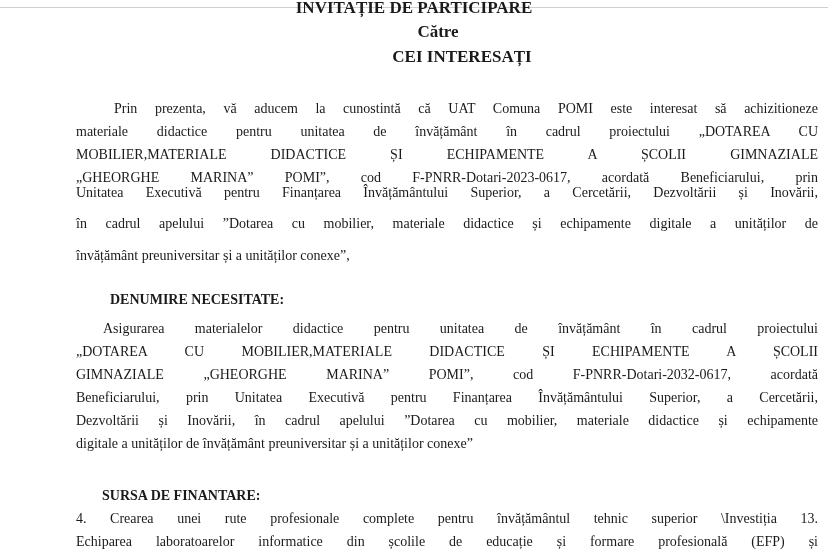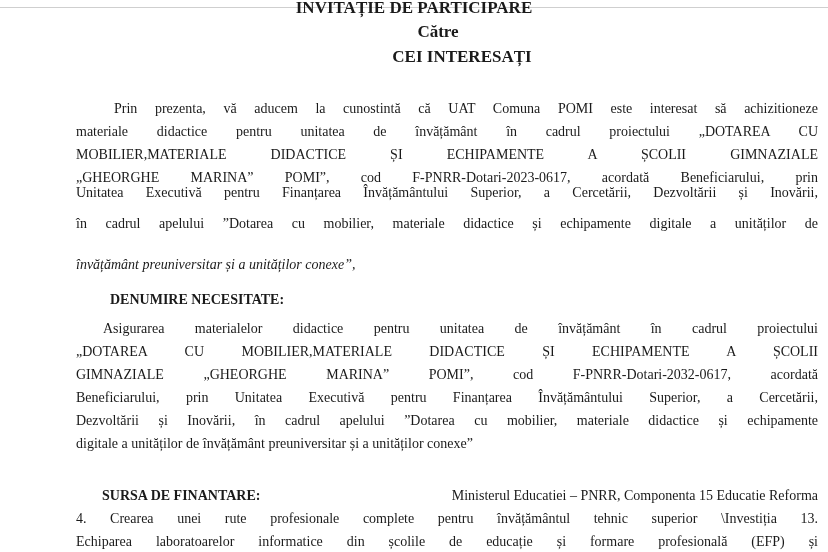--- a/index.html
+++ b/index.html
@@ -65,35 +65,34 @@
   <div class="heading" style="top:22px;margin-left:24px;">Către</div>
   <div class="heading" style="top:47px;padding-left:48px;">CEI INTERESAȚI</div>
 
   <div>
     <div class="line justify" style="top:98px; left:114px; width:704px;">Prin prezenta, vă aducem la cunostintă că UAT Comuna POMI este interesat să achizitioneze</div>
     <div class="line justify" style="top:121px;">materiale didactice pentru unitatea de învățământ în cadrul proiectului „DOTAREA CU</div>
     <div class="line justify" style="top:144px;">MOBILIER,MATERIALE DIDACTICE ȘI ECHIPAMENTE A ȘCOLII GIMNAZIALE</div>
     <div class="line justify" style="top:167px;">„GHEORGHE MARINA” POMI”, cod F-PNRR-Dotari-2023-0617, acordată Beneficiarului, prin</div>
     <div class="line justify" style="top:182px;">Unitatea Executivă pentru Finanțarea Învățământului Superior, a Cercetării, Dezvoltării și Inovării,</div>
     <div class="line justify" style="top:213px;">în cadrul apelului ”Dotarea cu mobilier, materiale didactice și echipamente digitale a unităților de</div>
-    <div class="line" style="top:254px;font-style:italic;">învățământ preuniversitar și a unităților conexe”,</div>
+    <div class="line" style="top:245px;">învățământ preuniversitar și a unităților conexe”,</div>
   </div>
 
   <div>
     <div class="line bold" style="top:289px; left:110px;">DENUMIRE NECESITATE:</div>
     <div class="line justify" style="top:318px; left:103px; width:715px;">Asigurarea materialelor didactice pentru unitatea de învățământ în cadrul proiectului</div>
     <div class="line justify" style="top:341px;">„DOTAREA CU MOBILIER,MATERIALE DIDACTICE ȘI ECHIPAMENTE A ȘCOLII</div>
     <div class="line justify" style="top:364px;">GIMNAZIALE „GHEORGHE MARINA” POMI”, cod F-PNRR-Dotari-2032-0617, acordată</div>
     <div class="line justify" style="top:387px;">Beneficiarului, prin Unitatea Executivă pentru Finanțarea Învățământului Superior, a Cercetării,</div>
     <div class="line justify" style="top:410px;">Dezvoltării și Inovării, în cadrul apelului ”Dotarea cu mobilier, materiale didactice și echipamente</div>
     <div class="line" style="top:433px;">digitale a unităților de învățământ preuniversitar și a unităților conexe”</div>
   </div>
 
   <div>
     <div class="line" style="top:485px; left:102px; width:716px; display:flex; justify-content:space-between;">
       <span class="bold">SURSA DE FINANTARE:</span>
-      <span style="margin-left:10px;">Ministerul Educatiei – PNRR, Componenta 15 Educatie Reforma</span>
     </div>
     <div class="line justify" style="top:508px;">4. Crearea unei rute profesionale complete pentru învățământul tehnic superior \Investiția 13.</div>
     <div class="line justify" style="top:531px;">Echiparea laboratoarelor informatice din școlile de educație și formare profesională (EFP) și</div>
   </div>
 
 </div>
 
 </body></html>

